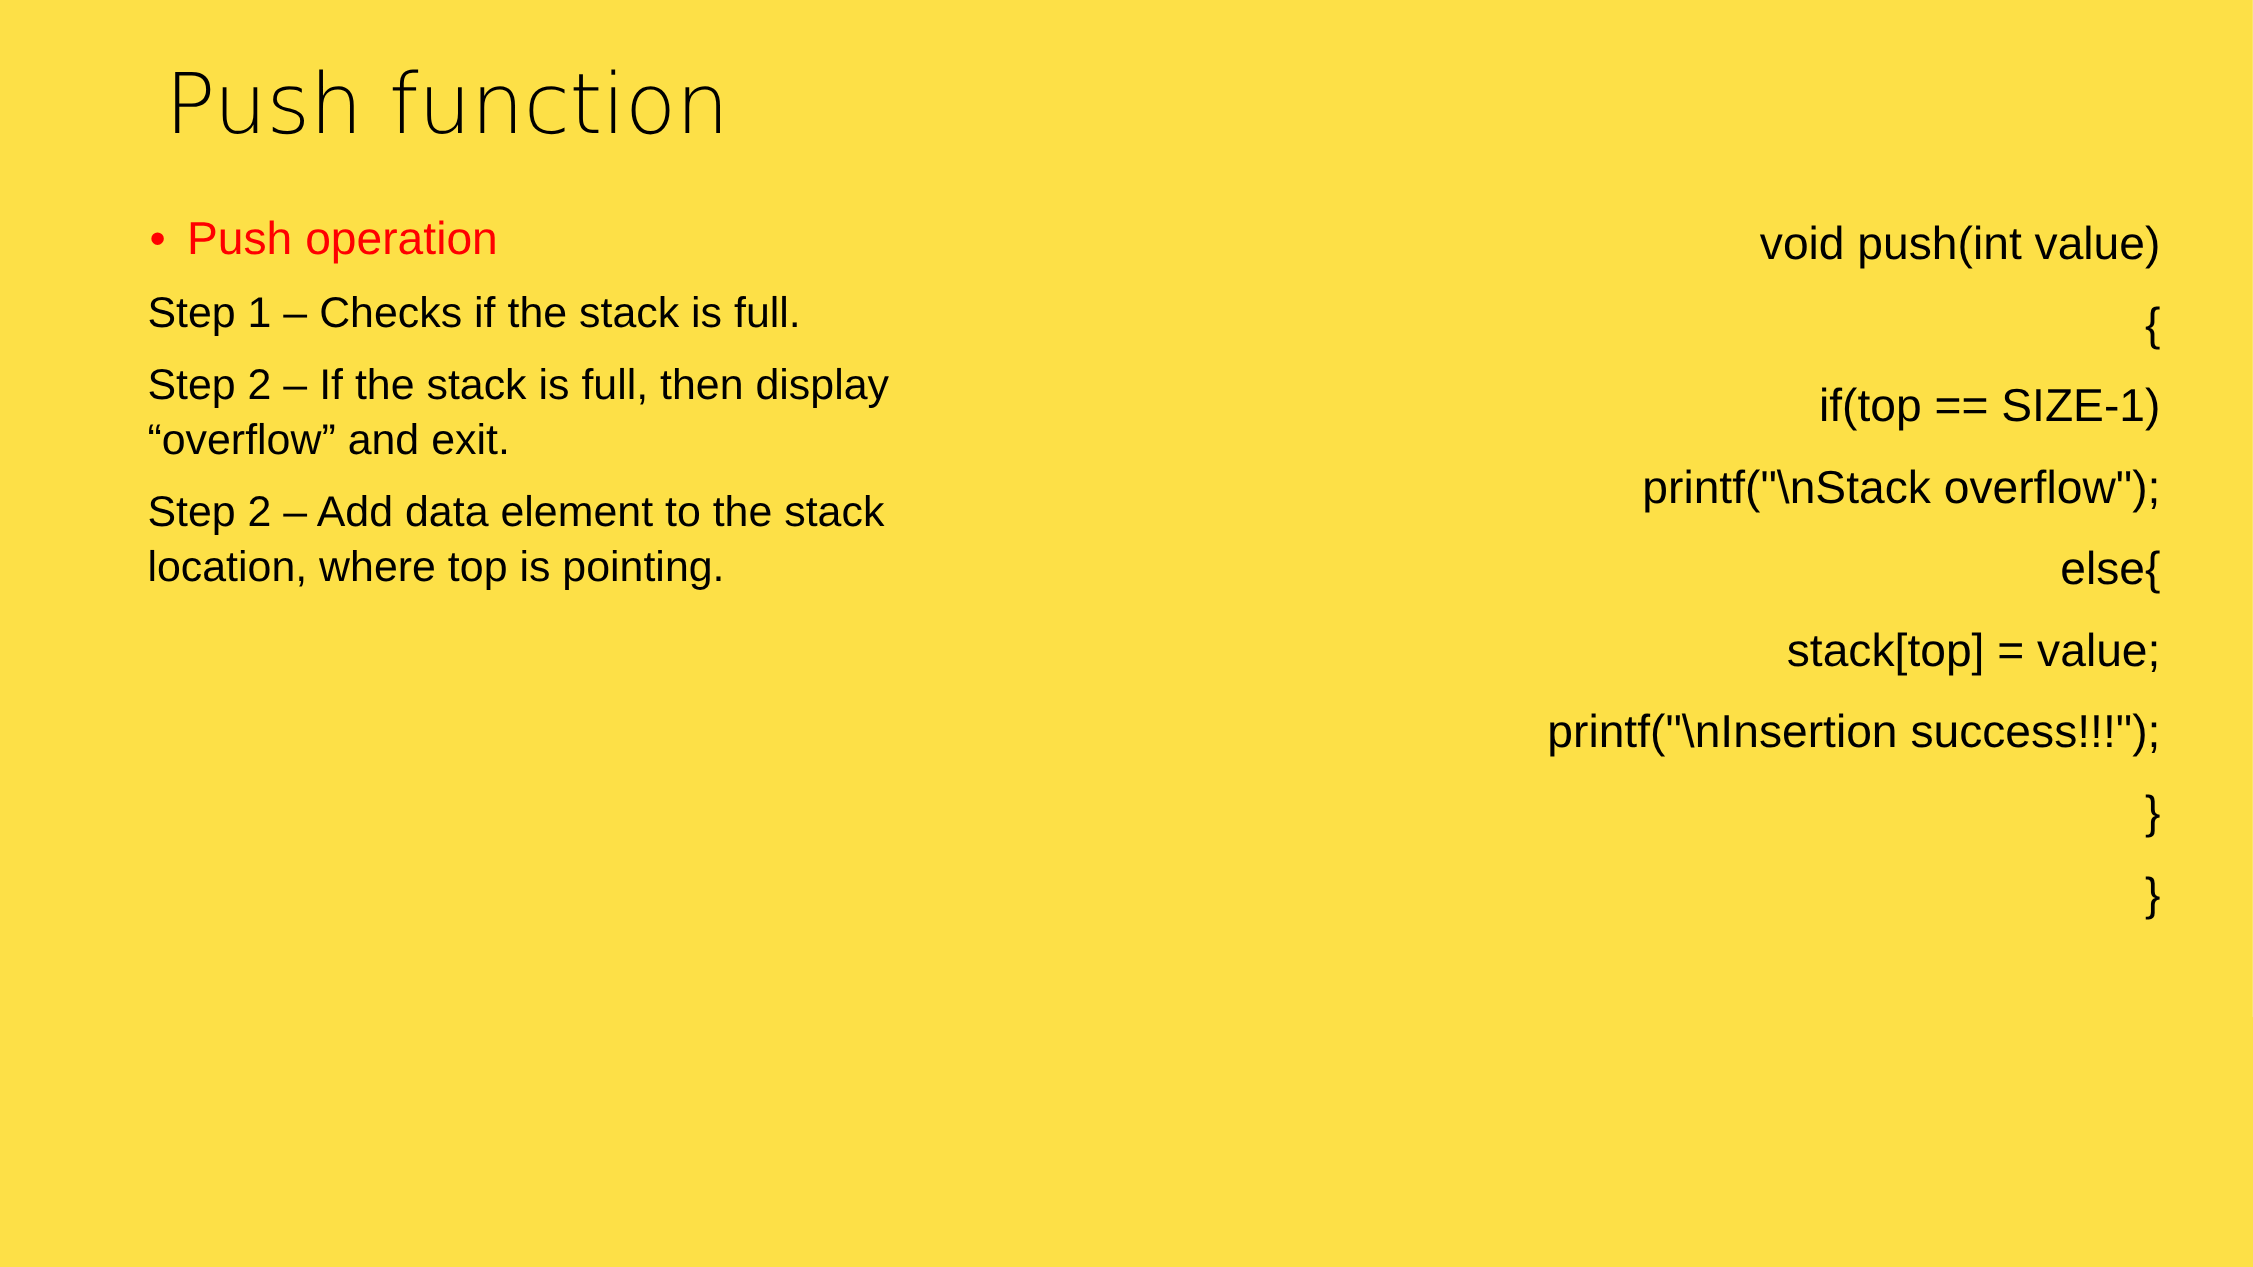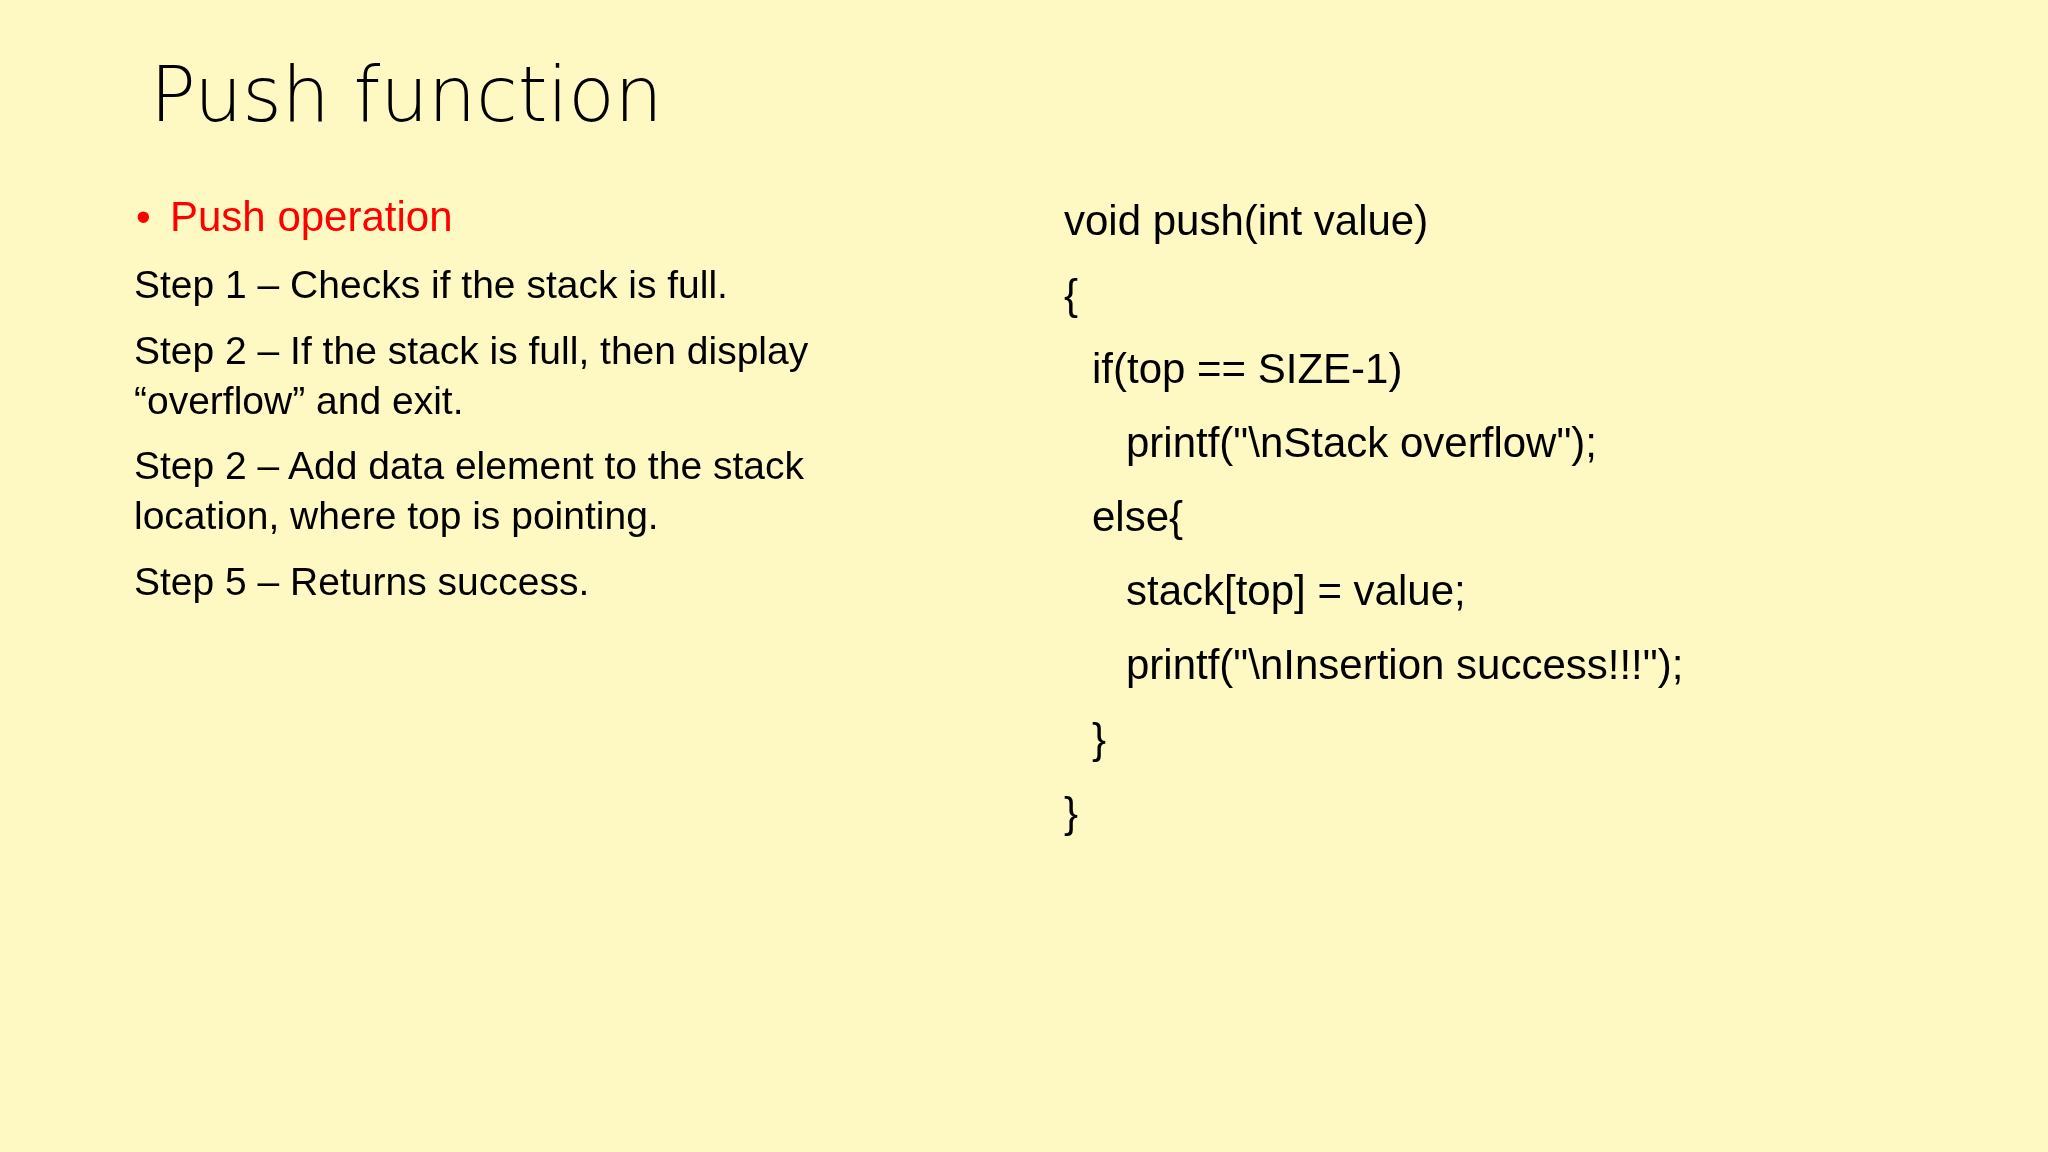--- a/index.html
+++ b/index.html
@@ -12,21 +12,21 @@
     height: 1152px;
     position: relative;
     overflow: hidden;
     font-family: "Liberation Sans", sans-serif;
     color: #000000;
   }
 
   .slide {
     position: absolute;
     inset: 0;
-    background: #fef9c3;
+    background: #fde047;
   }
 
   
   .slide-title {
     position: absolute;
     left: 150px;
     top: 52px;
     width: 1700px;
     font-family: "DejaVu Sans", sans-serif;
     font-weight: 300;
@@ -73,20 +73,21 @@
     margin-bottom: 16px;
     padding-left: 4px;
   }
 
   
   .right-col {
     position: absolute;
     left: 1064px;
     top: 200px;
     width: 900px;
+    text-align: right;
   }
   .code-line {
     font-size: 42px;
     line-height: 1.0;
     color: #000000;
     margin-bottom: 32px;
     white-space: pre;
   }
   .code-line.indent-0 { padding-left: 0px; }
   .code-line.indent-1 { padding-left: 28px; }
@@ -102,21 +103,20 @@
   <div class="left-col">
 
     <div class="bullet-row">
       <span class="bullet-dot">•</span>
       <span class="bullet-text">Push operation</span>
     </div>
 
     <div class="step-line">Step 1 – Checks if the stack is full.</div>
     <div class="step-line">Step 2 – If the stack is full, then display “overflow” and exit.</div>
     <div class="step-line">Step 2 – Add data element to the stack location, where top is pointing.</div>
-    <div class="step-line">Step 5 – Returns success.</div>
   </div>
 
   <div class="right-col">
     <div class="code-line indent-0">void push(int value)</div>
     <div class="code-line indent-0">{</div>
     <div class="code-line indent-1">if(top == SIZE-1)</div>
     <div class="code-line indent-2">printf("\nStack overflow");</div>
     <div class="code-line indent-1">else{</div>
     <div class="code-line indent-2">stack[top] = value;</div>
     <div class="code-line indent-2">printf("\nInsertion success!!!");</div>

